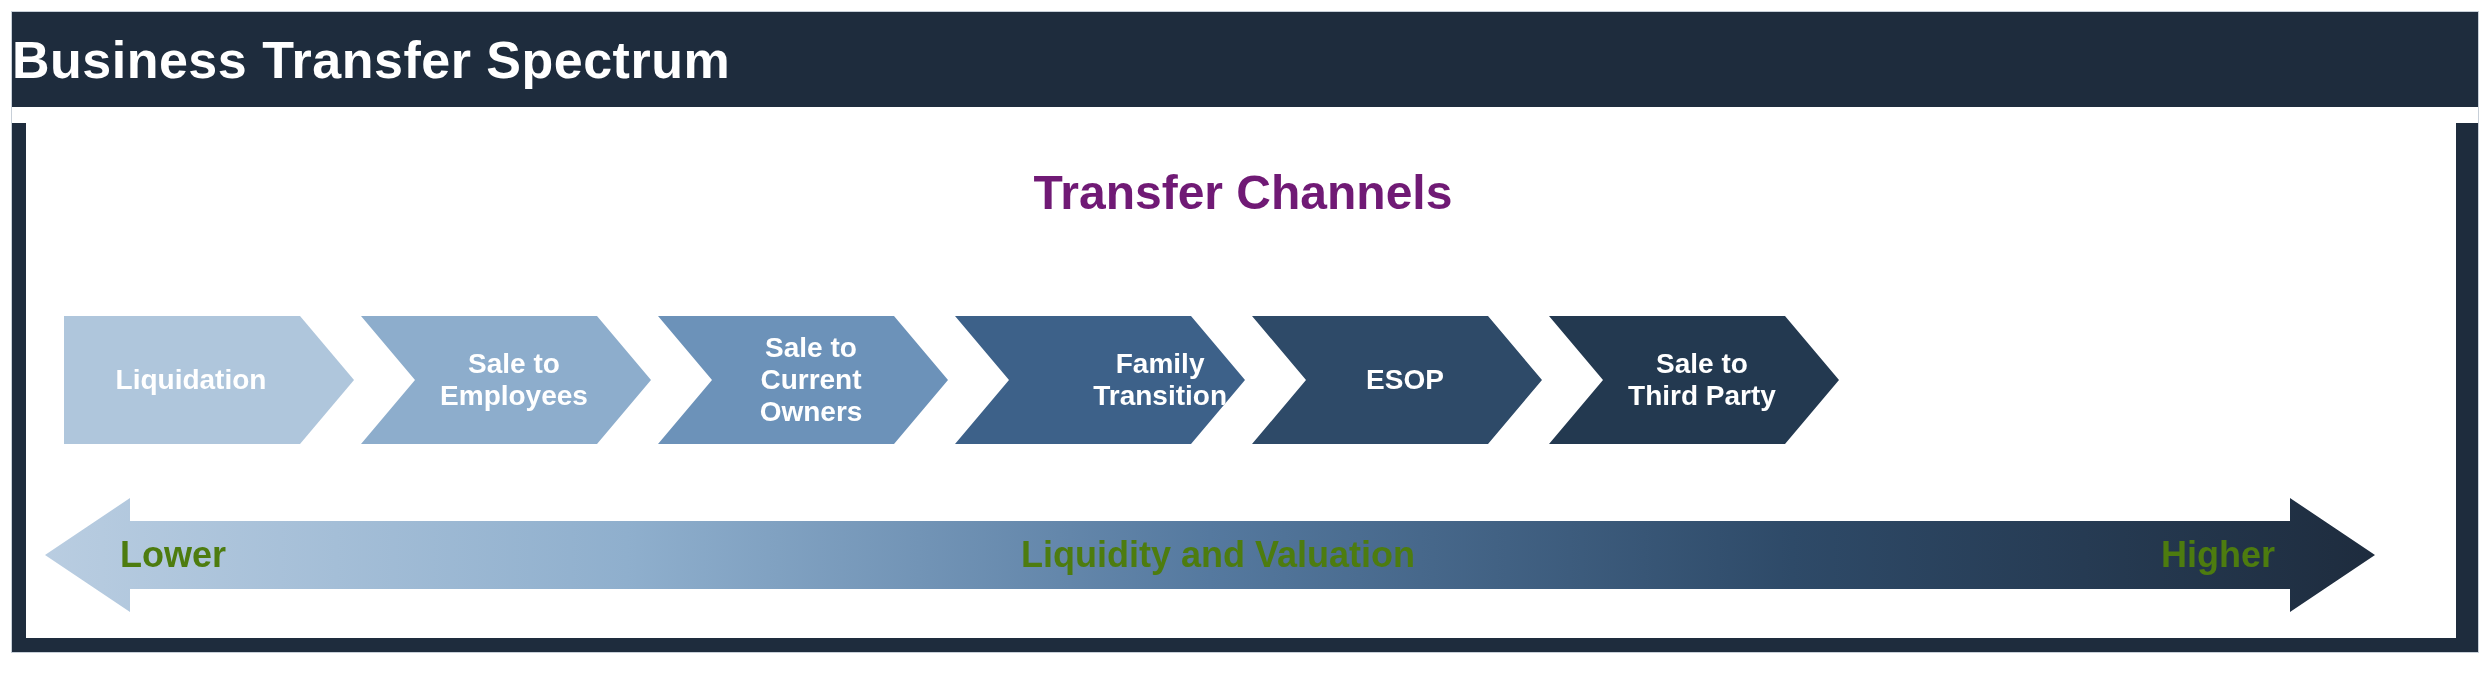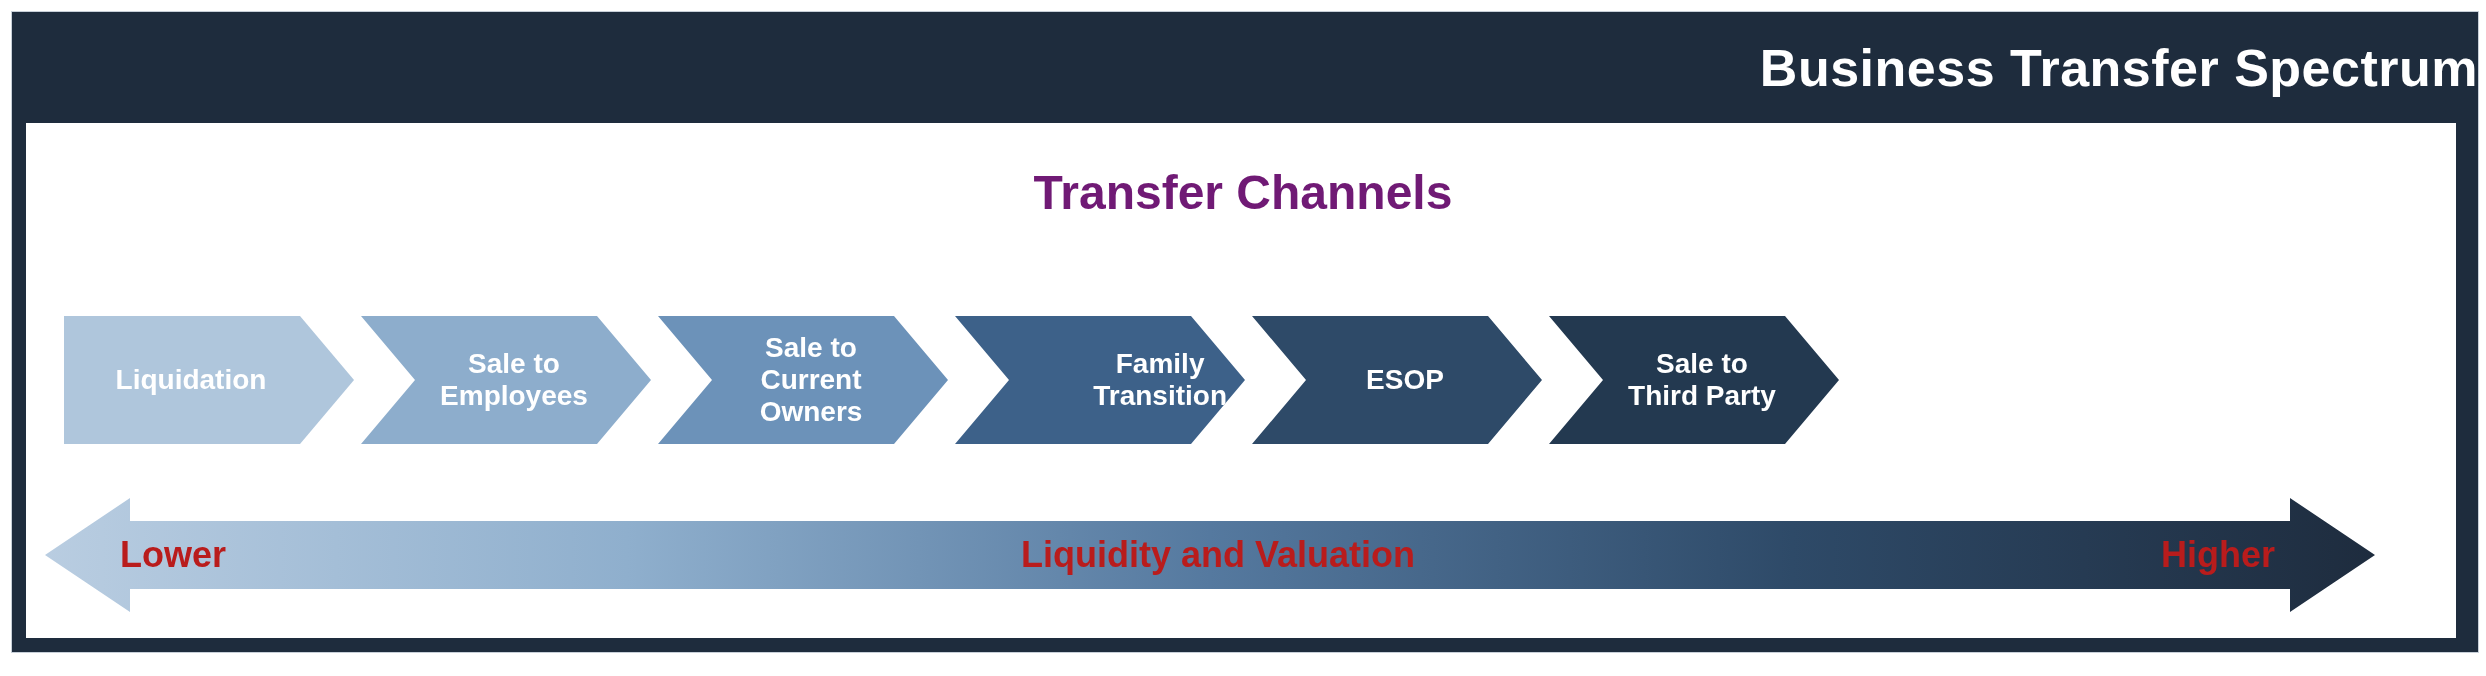--- a/index.html
+++ b/index.html
@@ -23,25 +23,25 @@
     width: 2466px;
     height: 640px;
     background: #ffffff;
     outline: 1px solid #c7cfd8;
   }
   .header-band {
     position: absolute;
     left: 0;
     top: 0;
     width: 100%;
-    height: 111px;
+    height: 95px;
     background: #1E2C3D;
     display: flex;
     align-items: center;
-    justify-content: flex-end;
+    justify-content: flex-start;
   }
   .header-band .title {
     color: #ffffff;
     font-size: 52px;
     font-weight: bold;
     letter-spacing: 0.5px;
   }
   .content-area {
     position: absolute;
     left: 0;
@@ -126,21 +126,21 @@
       85px calc(100% - 23px),
       85px 100%
     );
   }
   .axis-label {
     position: absolute;
     top: 0;
     height: 114px;
     display: flex;
     align-items: center;
-    color: #b91c1c;
+    color: #4d7c0f;
     font-size: 36px;
     font-weight: bold;
   }
   .axis-label.left   { left: 75px; }
   .axis-label.center { left: 8px; width: 100%; justify-content: center; }
   .axis-label.right  { right: 100px; }
 </style>
 </head>
 <body>
 

